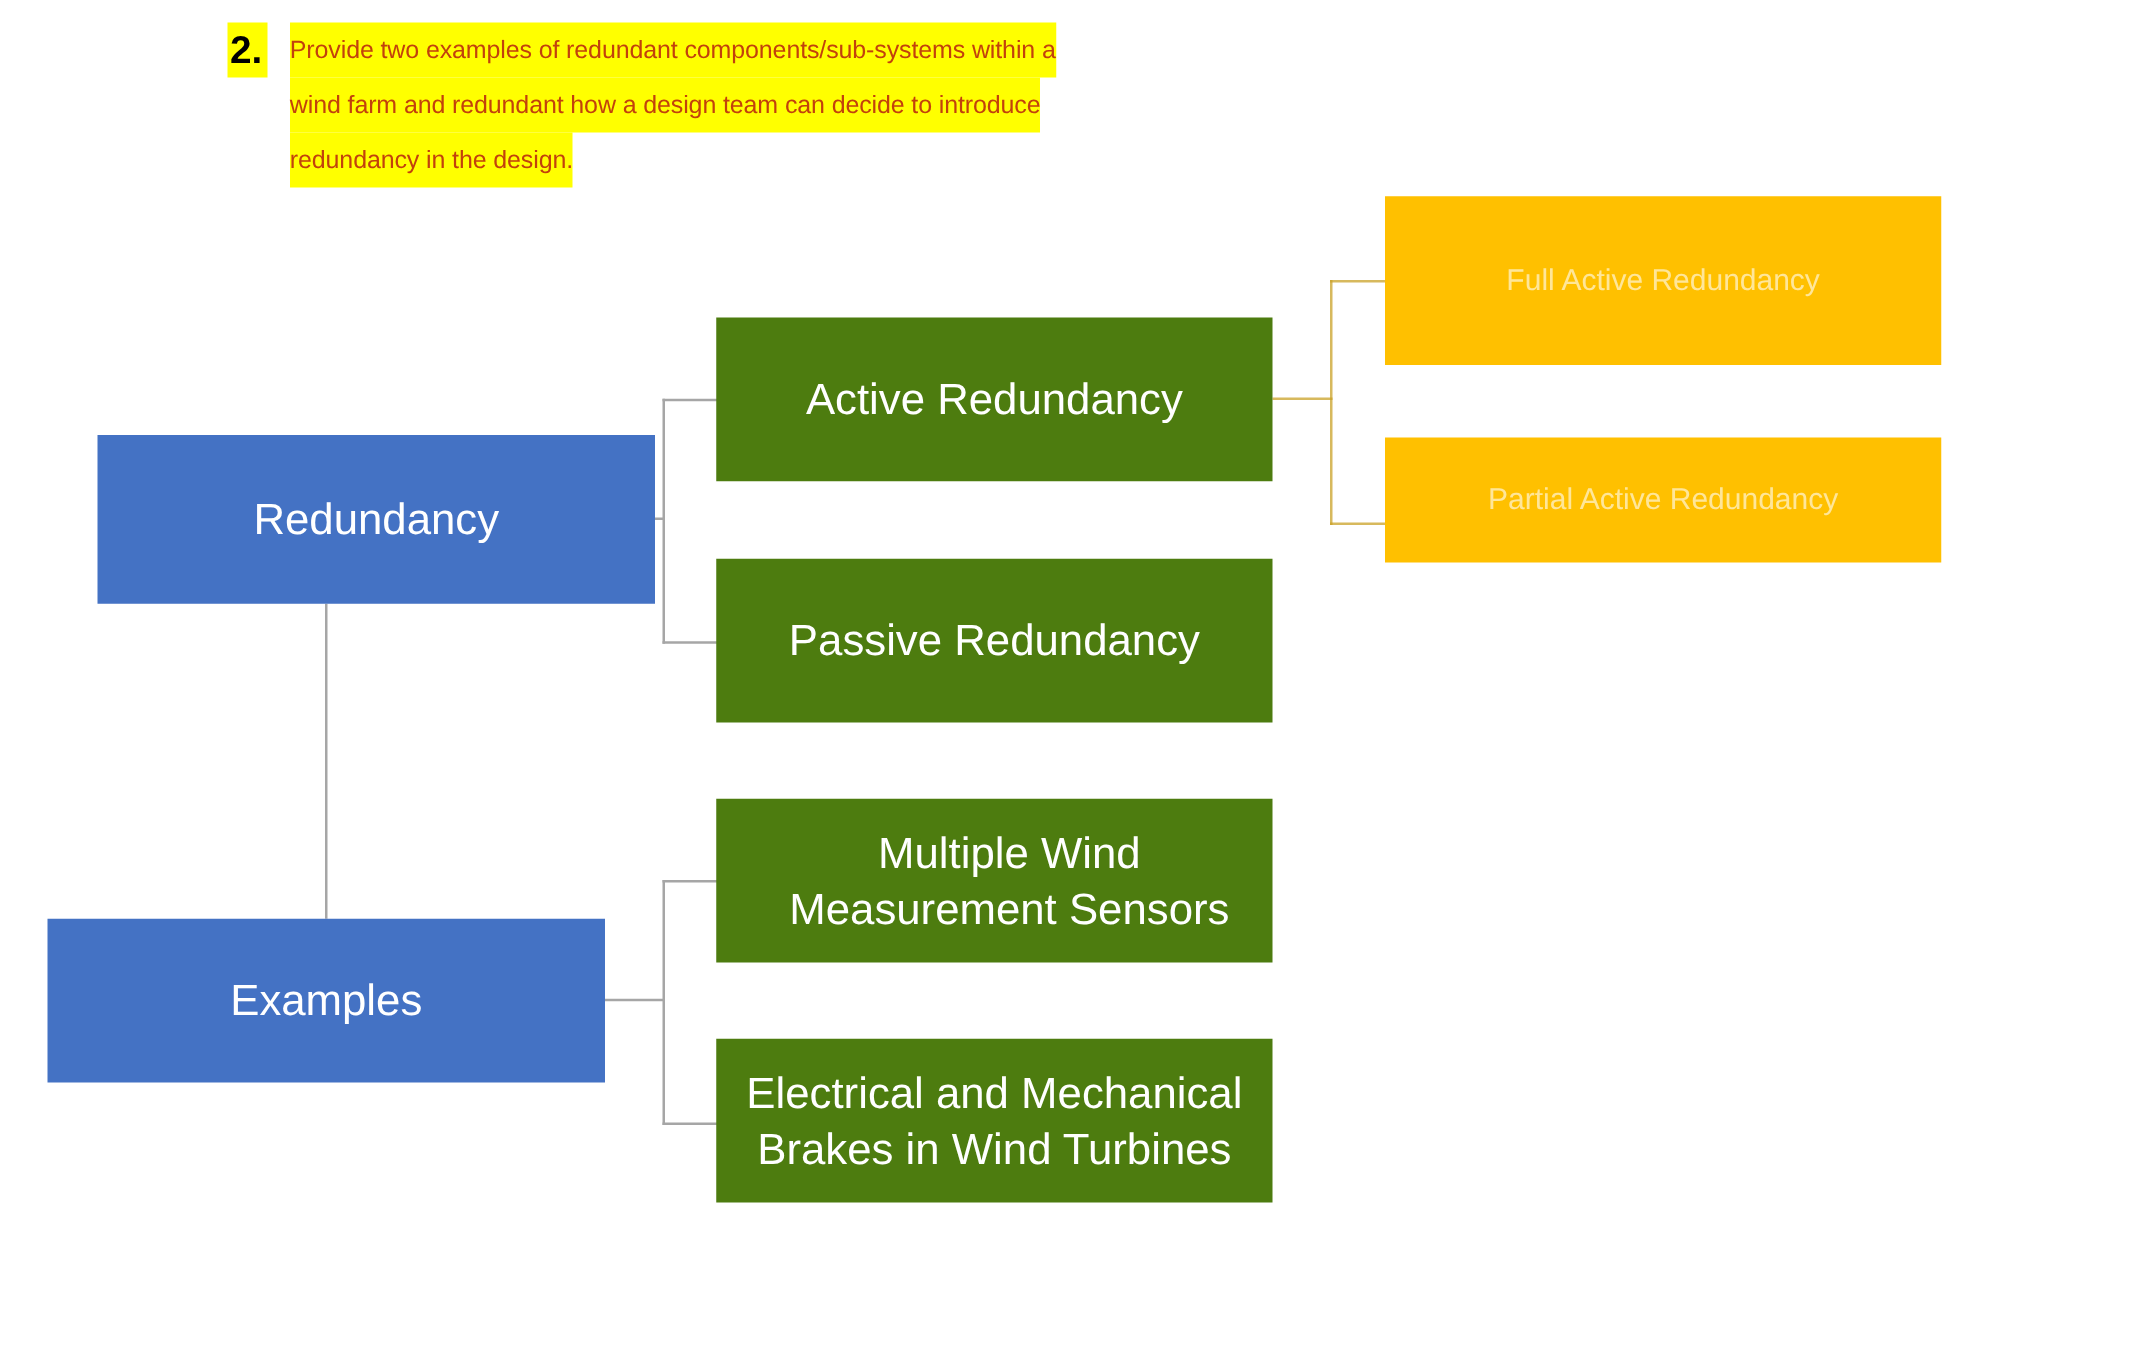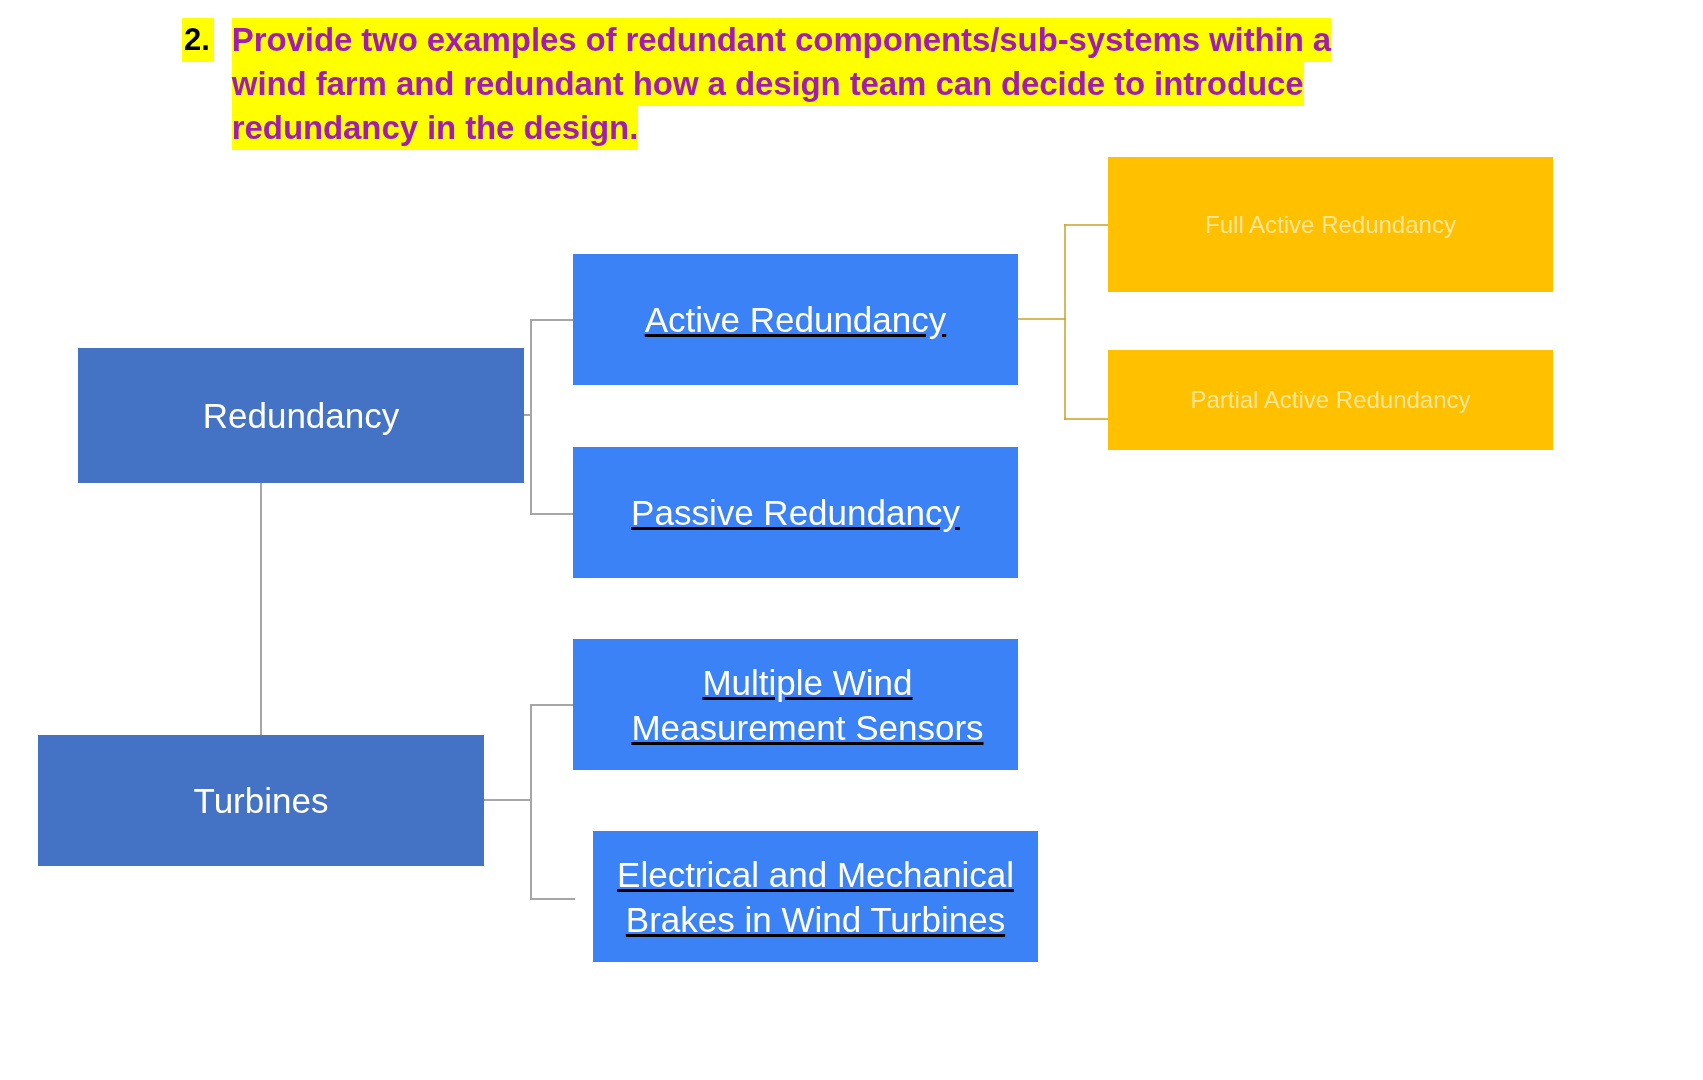--- a/index.html
+++ b/index.html
@@ -43,25 +43,25 @@
     width: 18px;
     background: transparent;
   }
   .heading-lines {
     display: flex;
     flex-direction: column;
     align-items: flex-start;
   }
   .heading-line {
     font-family: "Liberation Sans", sans-serif;
-    font-weight: bold;
-    font-size: 33px;
+    font-weight: normal;
+    font-size: 20px;
     line-height: 44px;
     letter-spacing: -0.1px;
-    color: #a21caf;
+    color: #c2410c;
     background: #ffff00;
     white-space: pre;
     display: inline-block;
   }
 
   
   .node {
     position: absolute;
     display: flex;
     align-items: center;
@@ -77,22 +77,21 @@
   }
   .node-blue {
     background: #4472c4;
   }
   .node-blue .node-label {
     color: #ffffff;
     font-size: 35px;
     line-height: 42px;
   }
   .node-gray {
-    background: #3b82f6;
-    text-decoration: underline;
+    background: #4d7c0f;
   }
   .node-gray .node-label {
     color: #ffffff;
     font-size: 35px;
     line-height: 45px;
   }
   .node-orange {
     background: #ffc000;
   }
   .node-orange .node-label {
@@ -152,37 +151,37 @@
   <div class="conn conn-h c-gray" style="left:484px; top:799px; width:48px;"></div>
   <div class="conn conn-v c-gray" style="left:530px; top:704px; height:196px;"></div>
   <div class="conn conn-h c-gray" style="left:530px; top:704px; width:45px;"></div>
   <div class="conn conn-h c-gray" style="left:530px; top:898px; width:45px;"></div>
 
   <div class="node node-blue" style="left:38px; top:348px; width:446px; height:135px;margin-left:40px;">
     <span class="node-label">Redundancy</span>
   </div>
 
   <div class="node node-blue" style="left:38px; top:735px; width:446px; height:131px;">
-    <span class="node-label">Turbines</span>
+    <span class="node-label">Examples</span>
   </div>
 
   <div class="node node-gray" style="left:573px; top:254px; width:445px; height:131px;">
     <span class="node-label">Active Redundancy</span>
   </div>
 
   <div class="node node-gray" style="left:573px; top:447px; width:445px; height:131px;text-align:center;">
     <span class="node-label">Passive Redundancy</span>
   </div>
 
   <div class="node node-gray" style="left:573px; top:639px; width:445px; height:131px;padding-left:24px;">
     <span class="node-label">Multiple Wind
 Measurement Sensors</span>
   </div>
 
-  <div class="node node-gray" style="left:573px; top:831px; width:445px; height:131px;margin-left:20px;">
+  <div class="node node-gray" style="left:573px; top:831px; width:445px; height:131px;">
     <span class="node-label">Electrical and Mechanical
 Brakes in Wind Turbines</span>
   </div>
 
   <div class="node node-orange" style="left:1108px; top:157px; width:445px; height:135px;align-items:center;">
     <span class="node-label">Full Active Redundancy</span>
   </div>
 
   <div class="node node-orange" style="left:1108px; top:350px; width:445px; height:100px;">
     <span class="node-label">Partial Active Redundancy</span>

